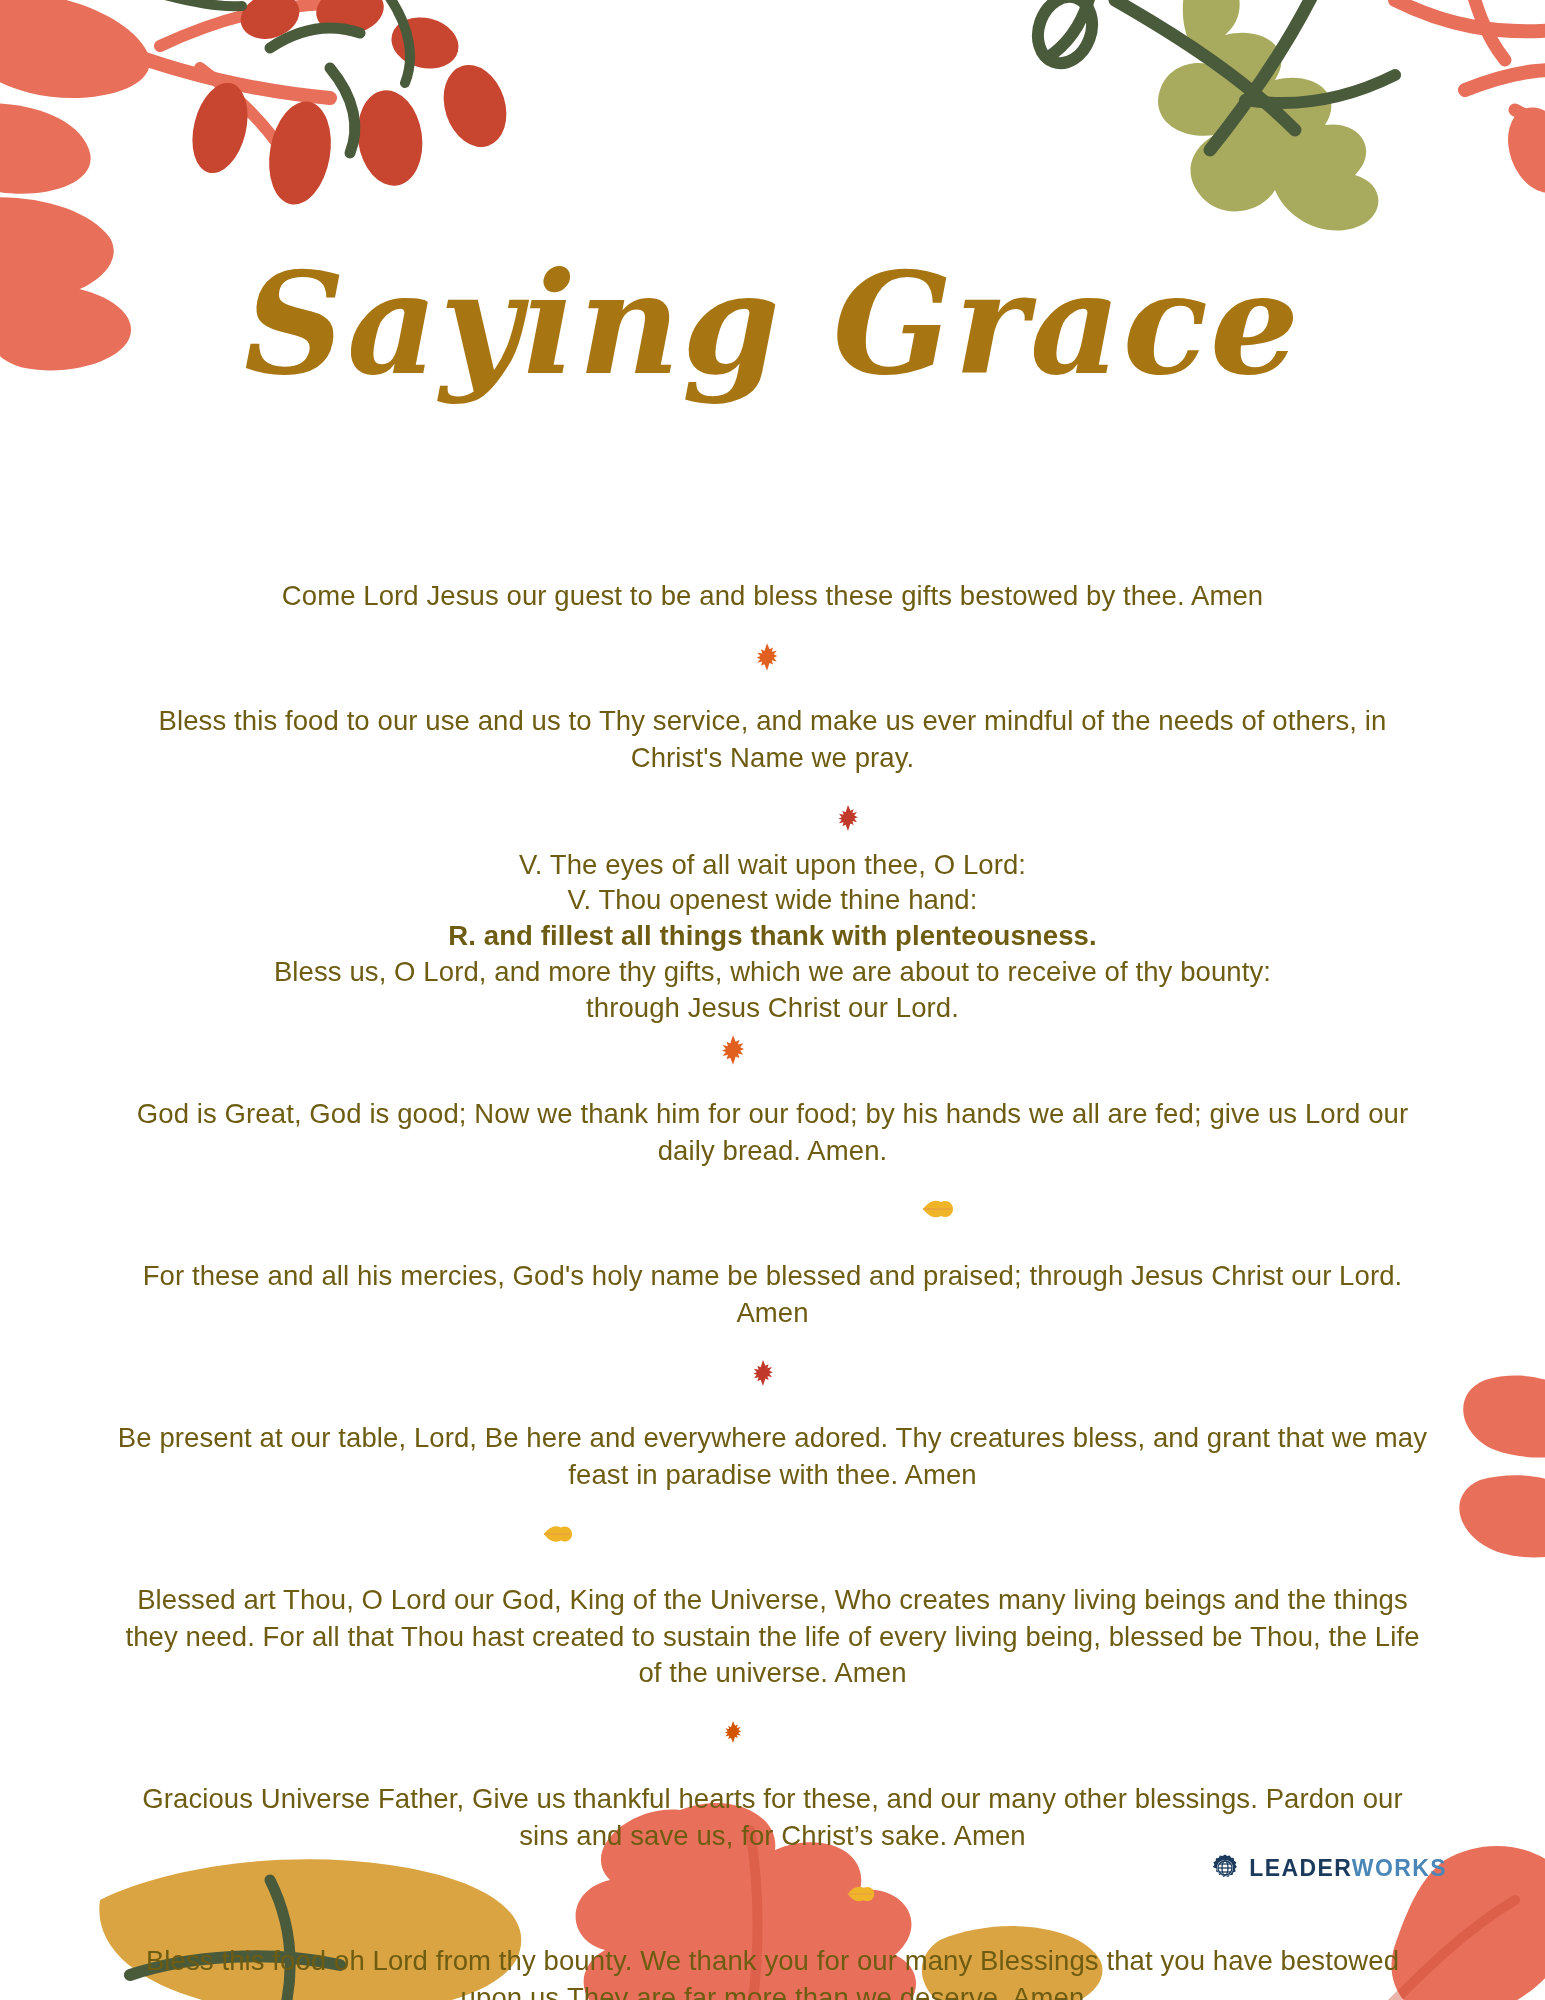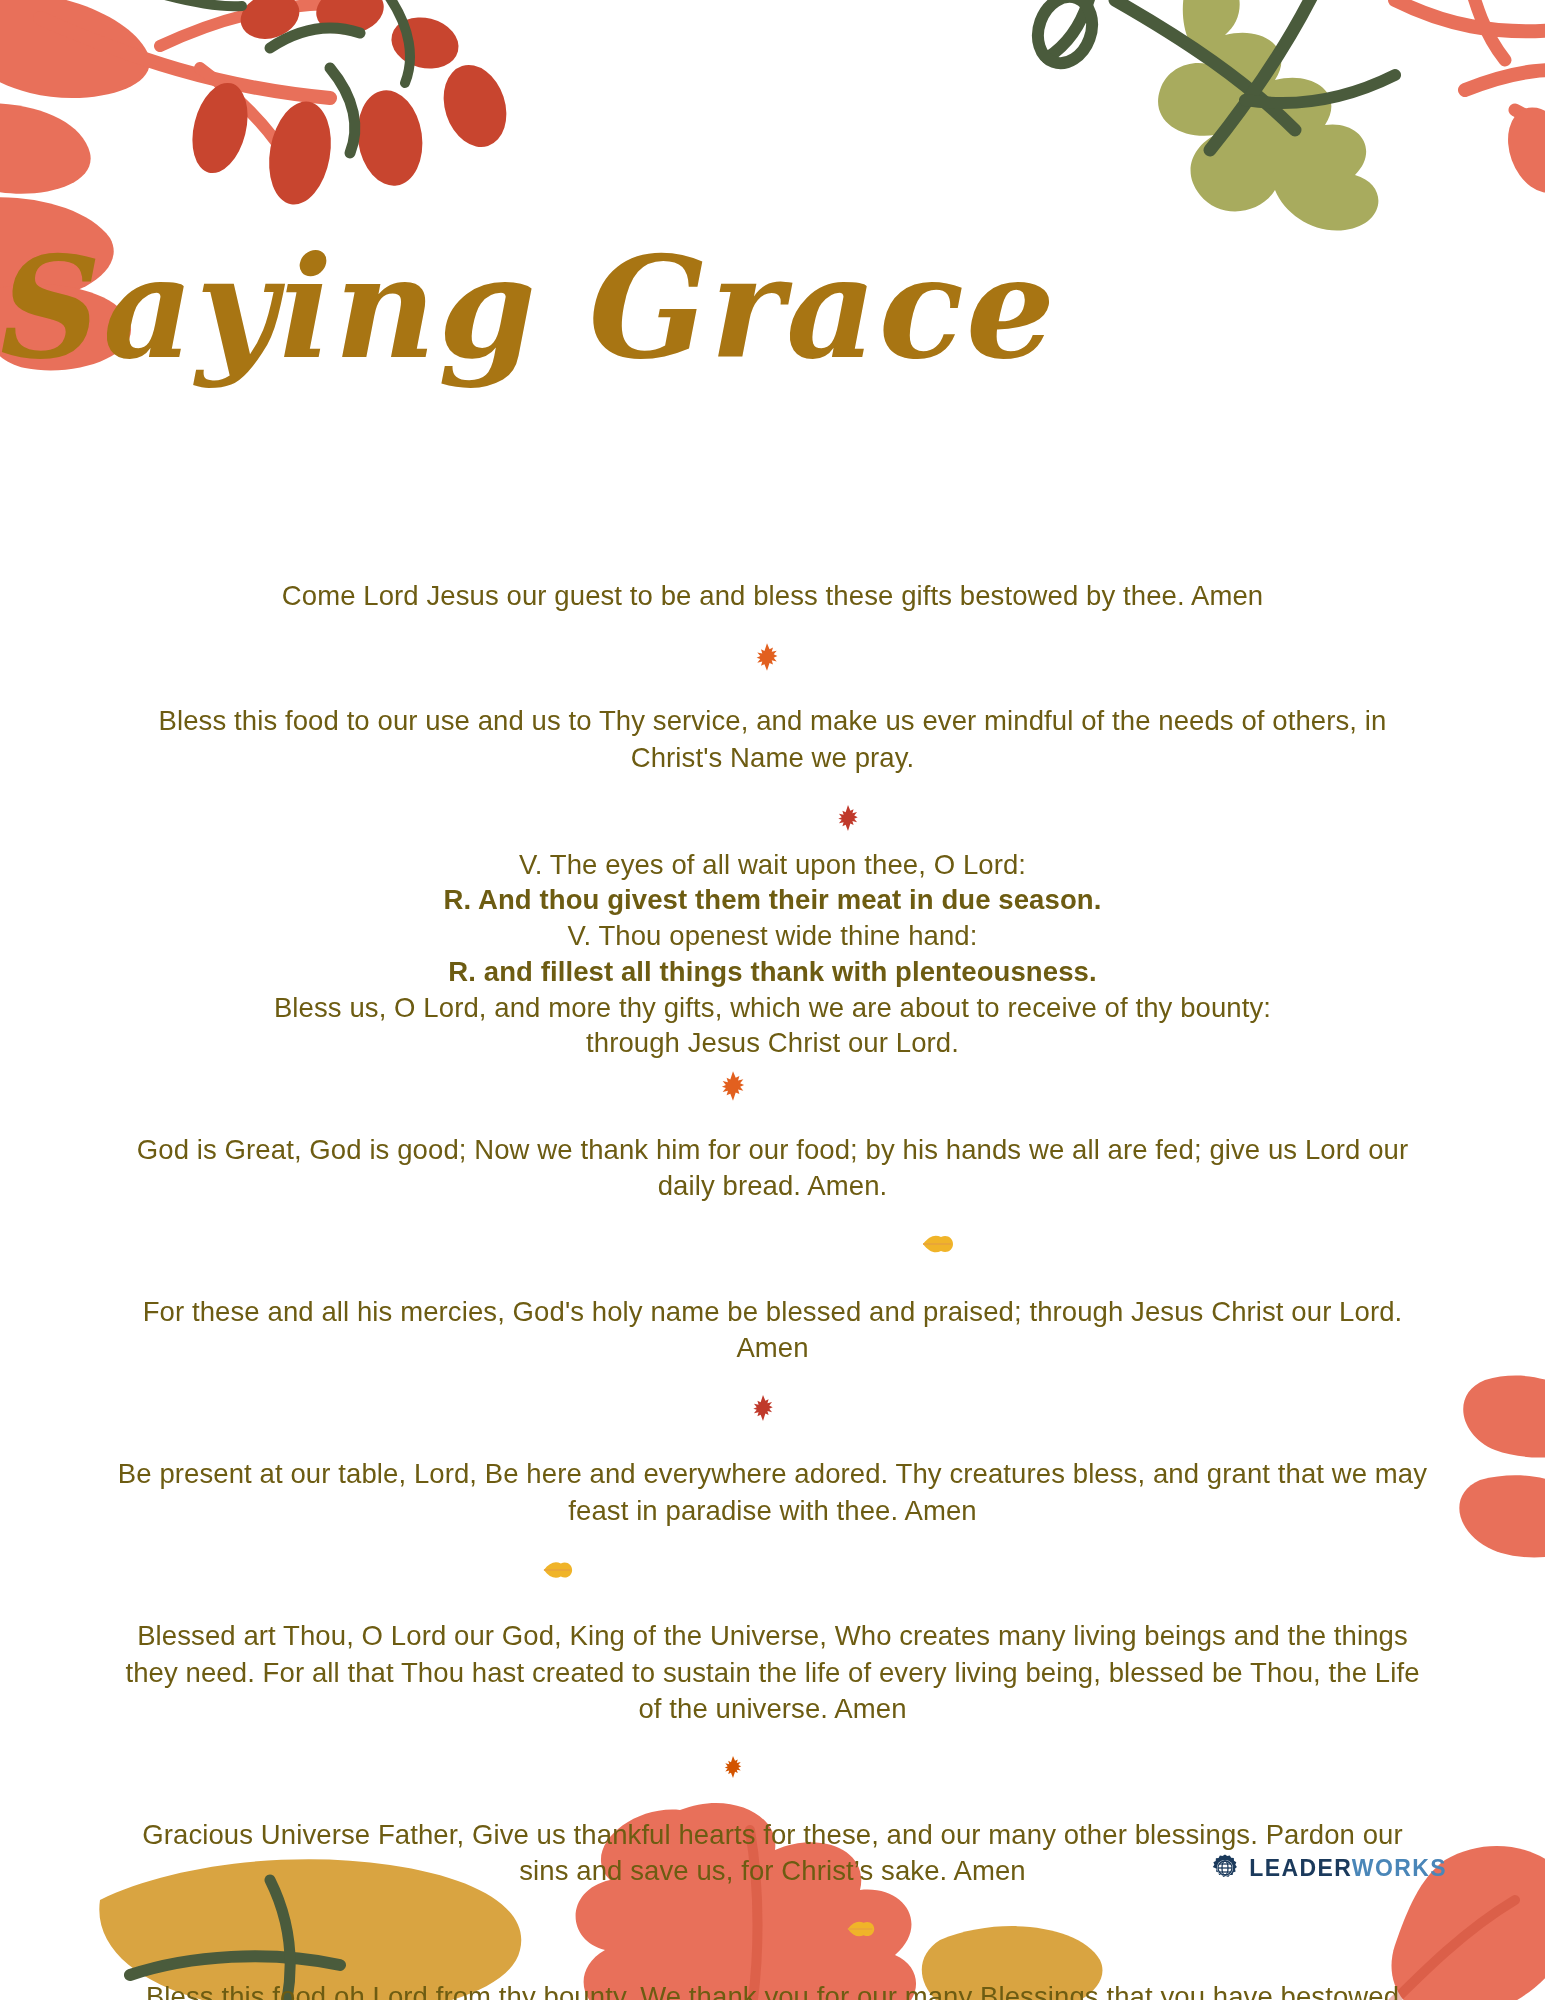--- a/index.html
+++ b/index.html
@@ -32,23 +32,24 @@
 
   .deco-top-left  { top: -12px;  left: -30px; }
   .deco-top-right { top: -10px;  right: -20px; }
   .deco-right-mid { top: 1370px; right: -40px; }
   .deco-bottom    { bottom: -20px; left: 60px; }
   .deco-bottom-right { bottom: -30px; right: -20px; }
 
   
   .title-wrap {
     position: absolute;
-    top: 238px;
+    top: 254px;
     left: 0;
     width: 100%;
+    text-align: center;
     z-index: 4;
   }
   .title {
     font-family: "DejaVu Serif", serif;
     font-style: italic;
     font-weight: bold;
     font-size: 140px;
     line-height: 1;
     color: #a87513;
     letter-spacing: 2px;
@@ -224,21 +225,20 @@
     <p class="prayer">Bless this food to our use and us to Thy service, and make us ever mindful of the needs of others, in Christ's Name we pray.</p>
 
     <div class="leaf-sep off-right3">
       <svg width="26" height="28" viewBox="0 0 24 26">
           <path d="M12 1l2.2 5.2 3-1.4-1.1 3.7 4.3-1-2.6 3.2 3.2 1.5-3.2 1.5 2.6 3.2-4.3-1 1.1 3.7-3-1.4L12 25l-2.2-5.8-3 1.4 1.1-3.7-4.3 1 2.6-3.2L3 13.7l3.2-1.5-2.6-3.2 4.3 1-1.1-3.7 3 1.4z" fill="#c0392b"></path>
         </svg>
     </div>
 
     <div class="prayer block-versicle">
       <div>V. The eyes of all wait upon thee, O Lord:</div>
-      <div class="bold">R. And thou givest them their meat in due season.</div>
       <div>V. Thou openest wide thine hand:</div>
       <div class="bold">R. and fillest all things thank with plenteousness.</div>
       <div>Bless us, O Lord, and more thy gifts, which we are about to receive of thy bounty:</div>
       <div>through Jesus Christ our Lord.</div>
     </div>
 
     <div class="leaf-sep off-left3">
       <svg width="30" height="32" viewBox="0 0 24 26">
           <path d="M12 1l2.2 5.2 3-1.4-1.1 3.7 4.3-1-2.6 3.2 3.2 1.5-3.2 1.5 2.6 3.2-4.3-1 1.1 3.7-3-1.4L12 25l-2.2-5.8-3 1.4 1.1-3.7-4.3 1 2.6-3.2L3 13.7l3.2-1.5-2.6-3.2 4.3 1-1.1-3.7 3 1.4z" fill="#e2601f"></path>
         </svg>

